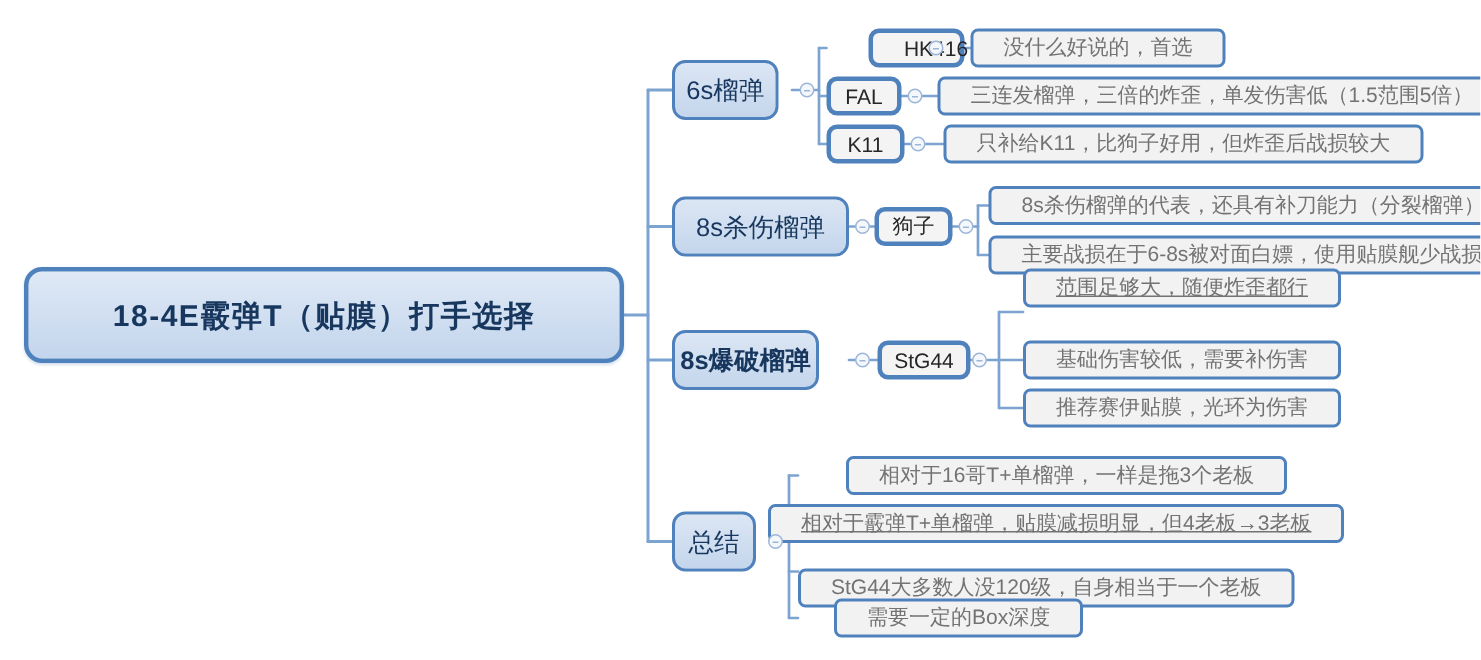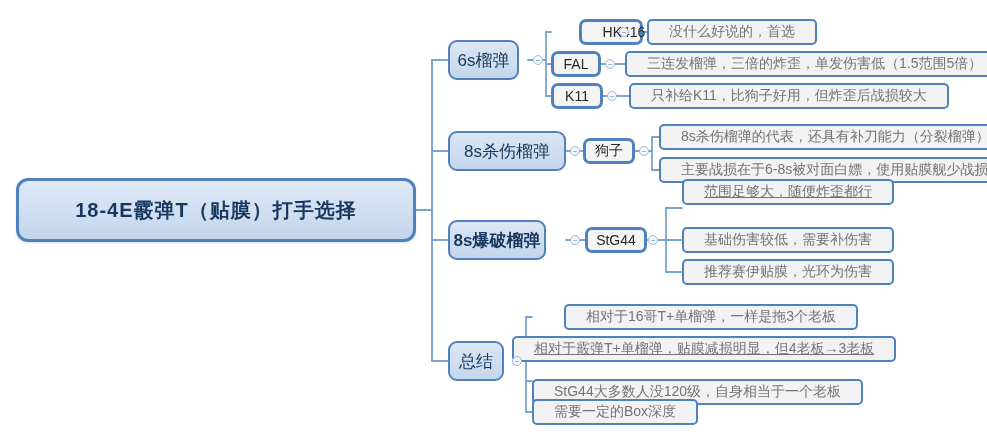--- a/index.html
+++ b/index.html
@@ -111,21 +111,21 @@
   <div class="node leaf" style="left:659px;top:124px;">8s杀伤榴弹的代表，还具有补刀能力（分裂榴弹）</div>
   <div class="node leaf" style="left:659px;top:157px;">主要战损在于6-8s被对面白嫖，使用贴膜舰少战损</div>
 
   <div class="node leaf" style="left:682px;top:179px;text-decoration:underline;">范围足够大，随便炸歪都行</div>
   <div class="node leaf" style="left:682px;top:259px;">推荐赛伊贴膜，光环为伤害</div>
   <div class="node leaf" style="left:682px;top:227px;">基础伤害较低，需要补伤害</div>
 
   <div class="node leaf" style="left:564px;top:304px;">相对于16哥T+单榴弹，一样是拖3个老板</div>
   <div class="node leaf" style="left:512px;top:336px;text-decoration:underline;">相对于霰弹T+单榴弹，贴膜减损明显，但4老板→3老板</div>
   <div class="node leaf" style="left:532px;top:368px;margin-top:11px;">StG44大多数人没120级，自身相当于一个老板</div>
-  <div class="node leaf" style="left:532px;top:399px;text-align:right;">需要一定的Box深度</div>
+  <div class="node leaf" style="left:556px;top:399px;text-align:right;">需要一定的Box深度</div>
 
   <div class="collapse" style="left:533px;top:55px;"></div>
   <div class="collapse" style="left:619px;top:27px;"></div>
   <div class="collapse" style="left:605px;top:59px;"></div>
   <div class="collapse" style="left:607px;top:91px;"></div>
   <div class="collapse" style="left:570px;top:146px;"></div>
   <div class="collapse" style="left:639px;top:146px;"></div>
   <div class="collapse" style="left:570px;top:235px;"></div>
   <div class="collapse" style="left:648px;top:235px;"></div>
   <div class="collapse" style="left:512px;top:356px;"></div>

